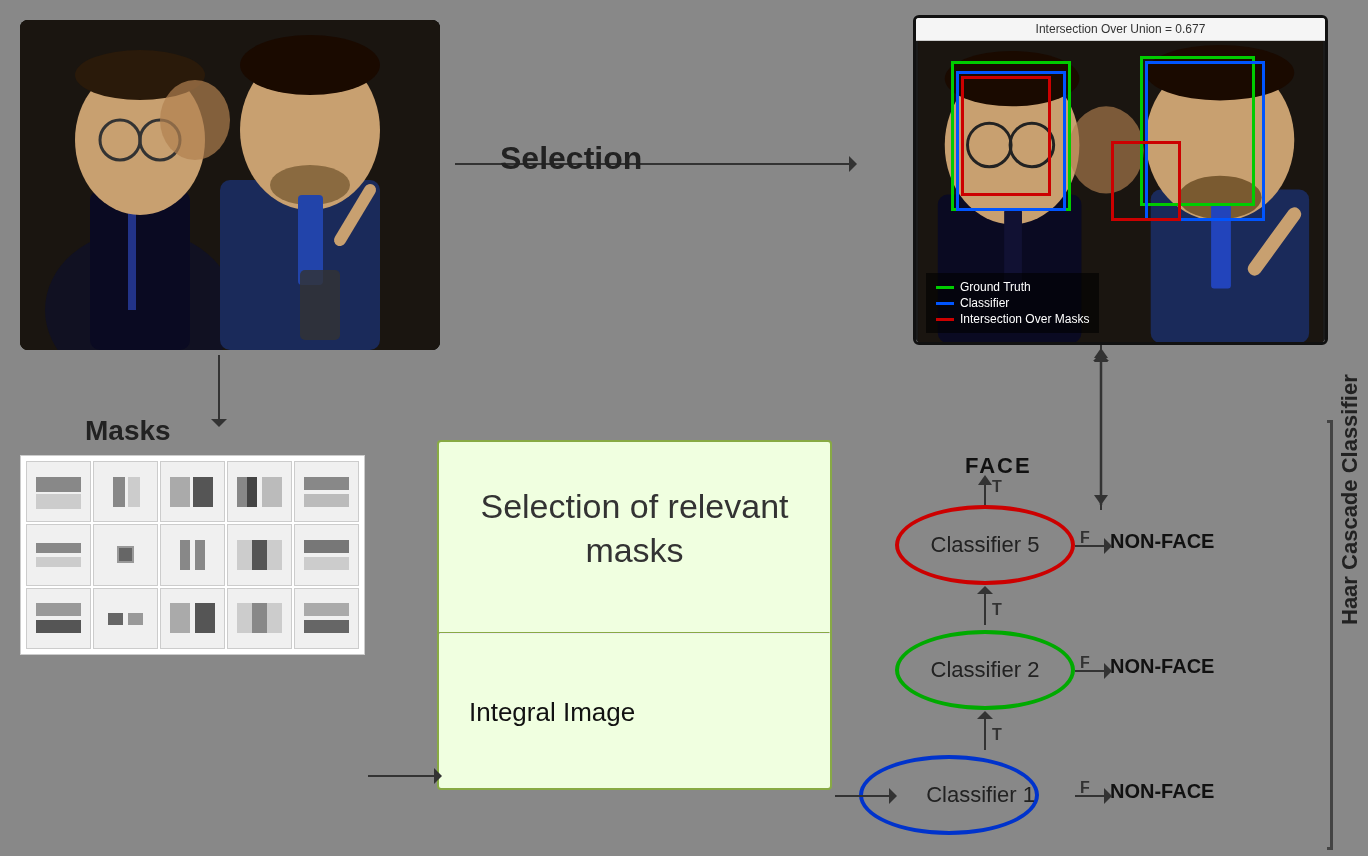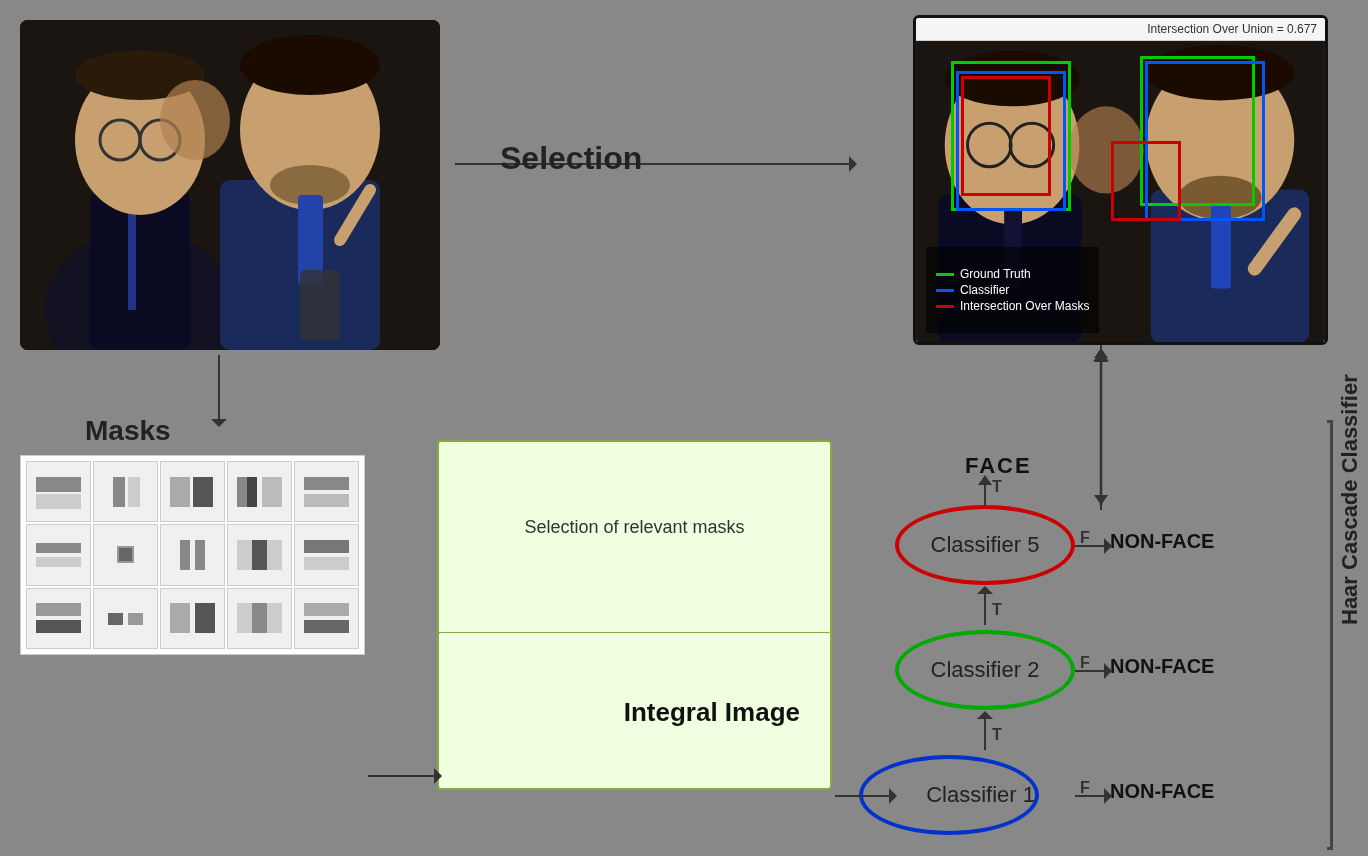--- a/index.html
+++ b/index.html
@@ -74,21 +74,21 @@
       border: 3px solid #111;
       border-radius: 6px;
       overflow: hidden;
     }
     .output-title-bar {
       background: #f5f5f5;
       padding: 4px 8px;
       font-size: 12px;
       color: #333;
       border-bottom: 1px solid #ccc;
-      text-align: right;
+      text-align: center;
     }
     .output-photo-area {
       width: 100%;
       height: calc(100% - 22px);
       background: #1a1a1a;
       position: relative;
     }
     
     .bbox-green-1 {
       position: absolute;
@@ -142,21 +142,21 @@
       width: 70px;
       height: 80px;
       border: 3px solid #cc0000;
       background: transparent;
     }
     .output-legend {
       position: absolute;
       bottom: 10px;
       left: 10px;
       background: rgba(0,0,0,0.6);
-      padding: 18px 10px;
+      padding: 5px 10px;
       border-radius: 0;
     }
     .legend-item {
       display: flex;
       align-items: center;
       gap: 6px;
       margin: 2px 0;
     }
     .legend-color {
       width: 18px;
@@ -243,40 +243,40 @@
       margin: 0;
     }
     .green-box-lower {
       padding: 15px 30px;
       height: 45%;
       display: flex;
       flex-direction: column;
       justify-content: space-around;
     }
     .selection-text {
-      font-size: 18px;
+      font-size: 34px;
       color: #333;
       text-align: center;
       line-height: 1.3;
     }
     .learning-text {
       font-size: 26px;
       color: #333;
       text-align: center;
     }
     .adaboost-text {
       font-size: 20px;
       font-style: italic;
       color: #555;
     }
     .integral-image-text {
       font-size: 26px;
-      font-weight: bold;
+      font-weight: normal;
       color: #111;
-      text-align: right;
+      text-align: left;
     }
 
     
     .arrow-masks-to-box {
       position: absolute;
       left: 368px;
       top: 775px;
       width: 72px;
       height: 2px;
       background: #333;

